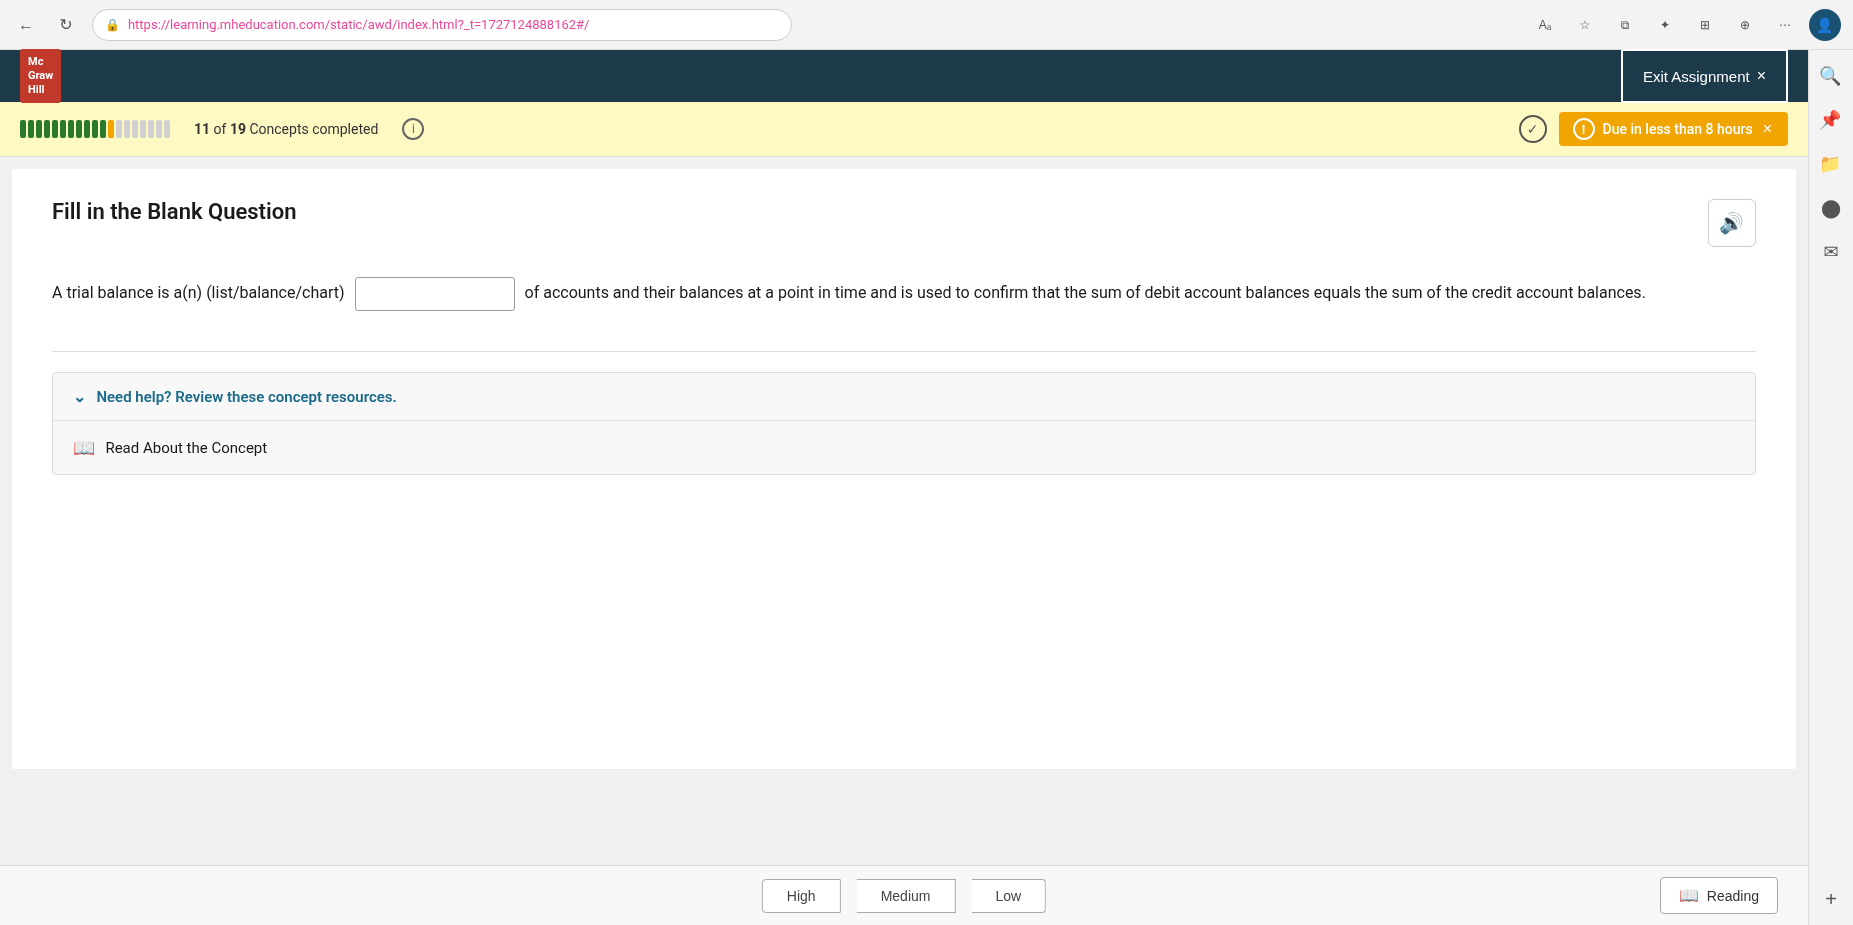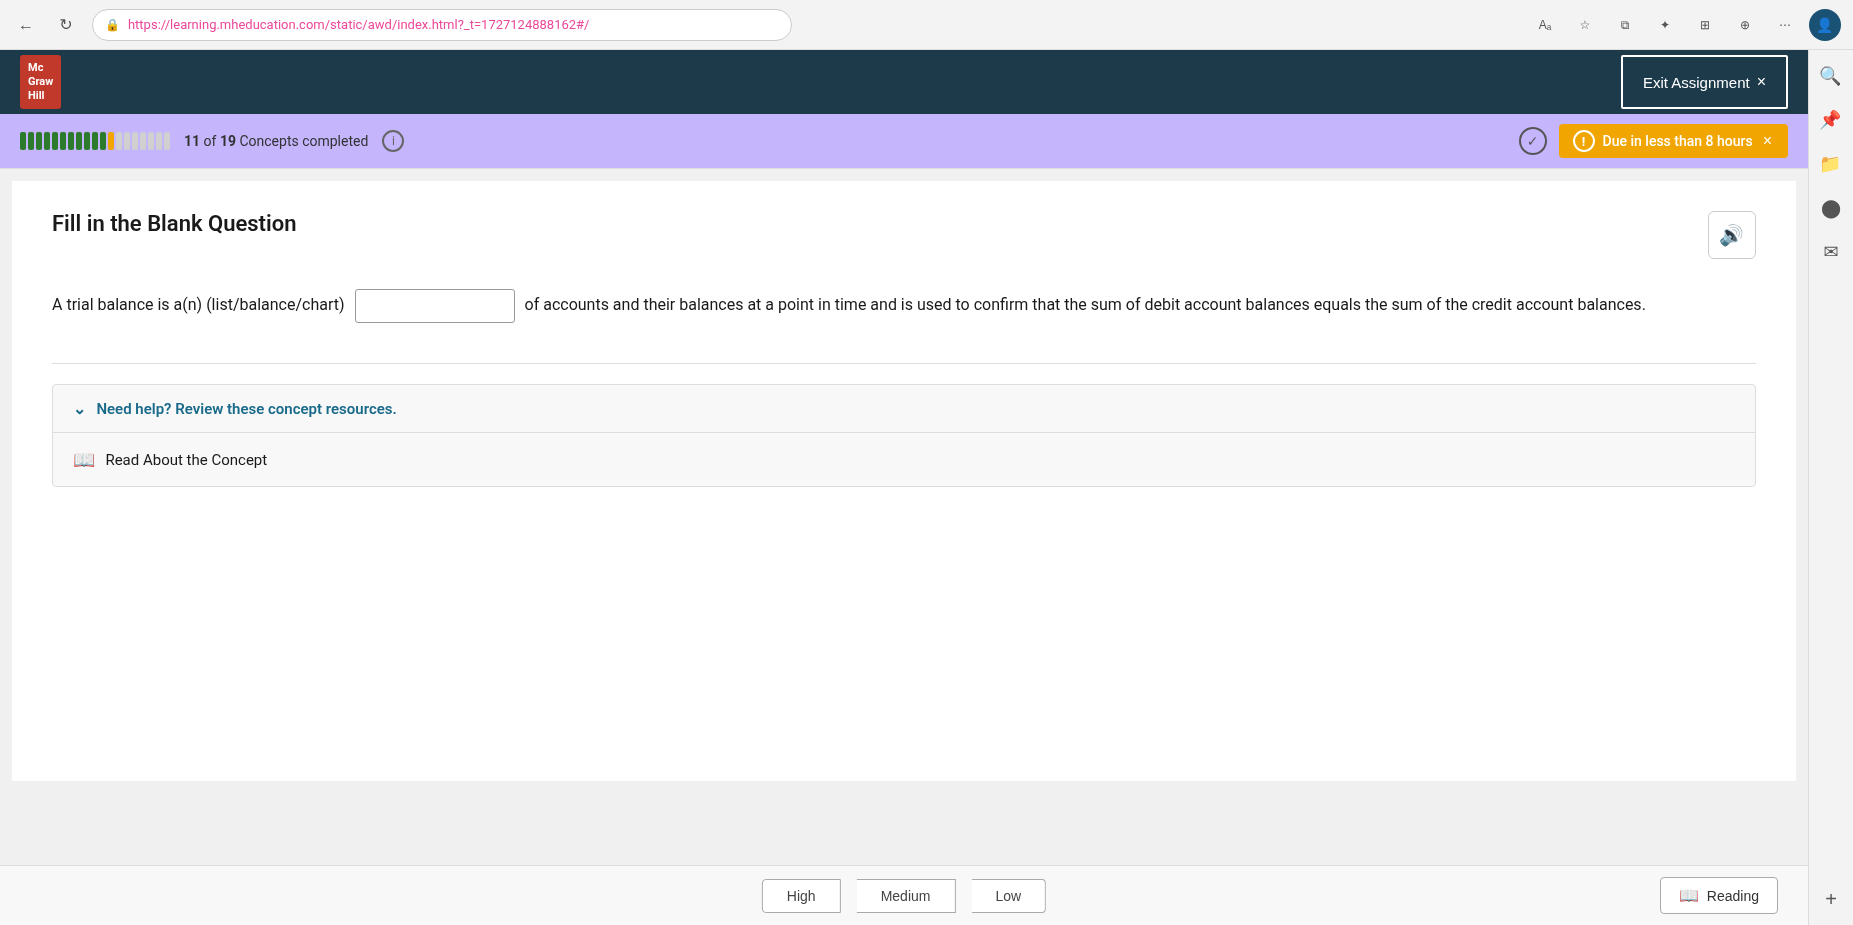--- a/index.html
+++ b/index.html
@@ -108,21 +108,21 @@
     
     .app-container {
       margin-right: 45px;
       min-height: 875px;
       background: #f0f0f0;
     }
 
     
     .app-header {
       background: #1c3a4a;
-      height: 64px;
+      height: 52px;
       display: flex;
       align-items: center;
       padding: 0 20px;
     }
     .mcgraw-logo {
       background: #c0392b;
       color: white;
       font-weight: bold;
       font-size: 11px;
       line-height: 1.3;
@@ -142,25 +142,25 @@
       align-items: center;
       gap: 7px;
       border-radius: 2px;
     }
     .exit-close-icon {
       font-size: 16px;
     }
 
     
     .progress-bar-area {
-      background: #c4b5fd;
+      background: #fef9c3;
       padding: 10px 20px;
       display: flex;
       align-items: center;
-      gap: 14px;
+      gap: 24px;
       border-bottom: 1px solid #ddd;
     }
     .progress-segments {
       display: flex;
       gap: 2px;
       align-items: center;
     }
     .progress-seg {
       height: 18px;
       width: 6px;

